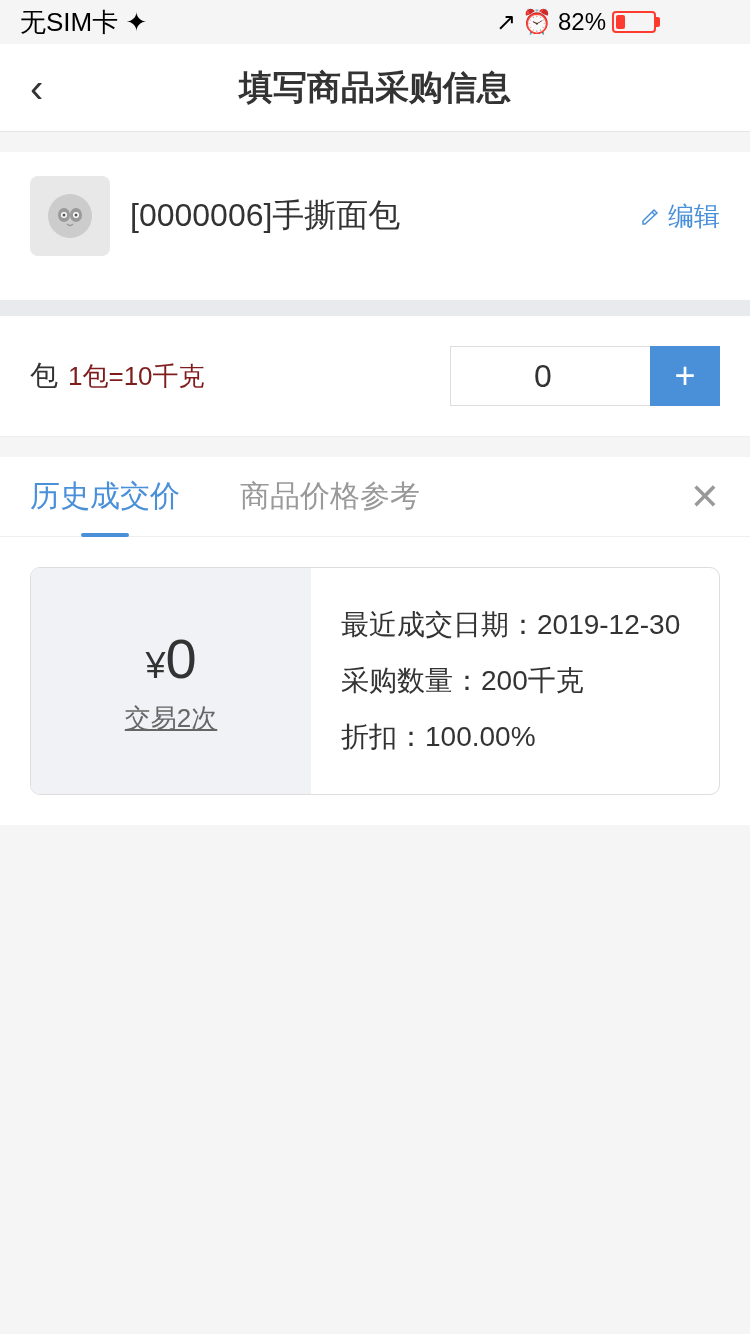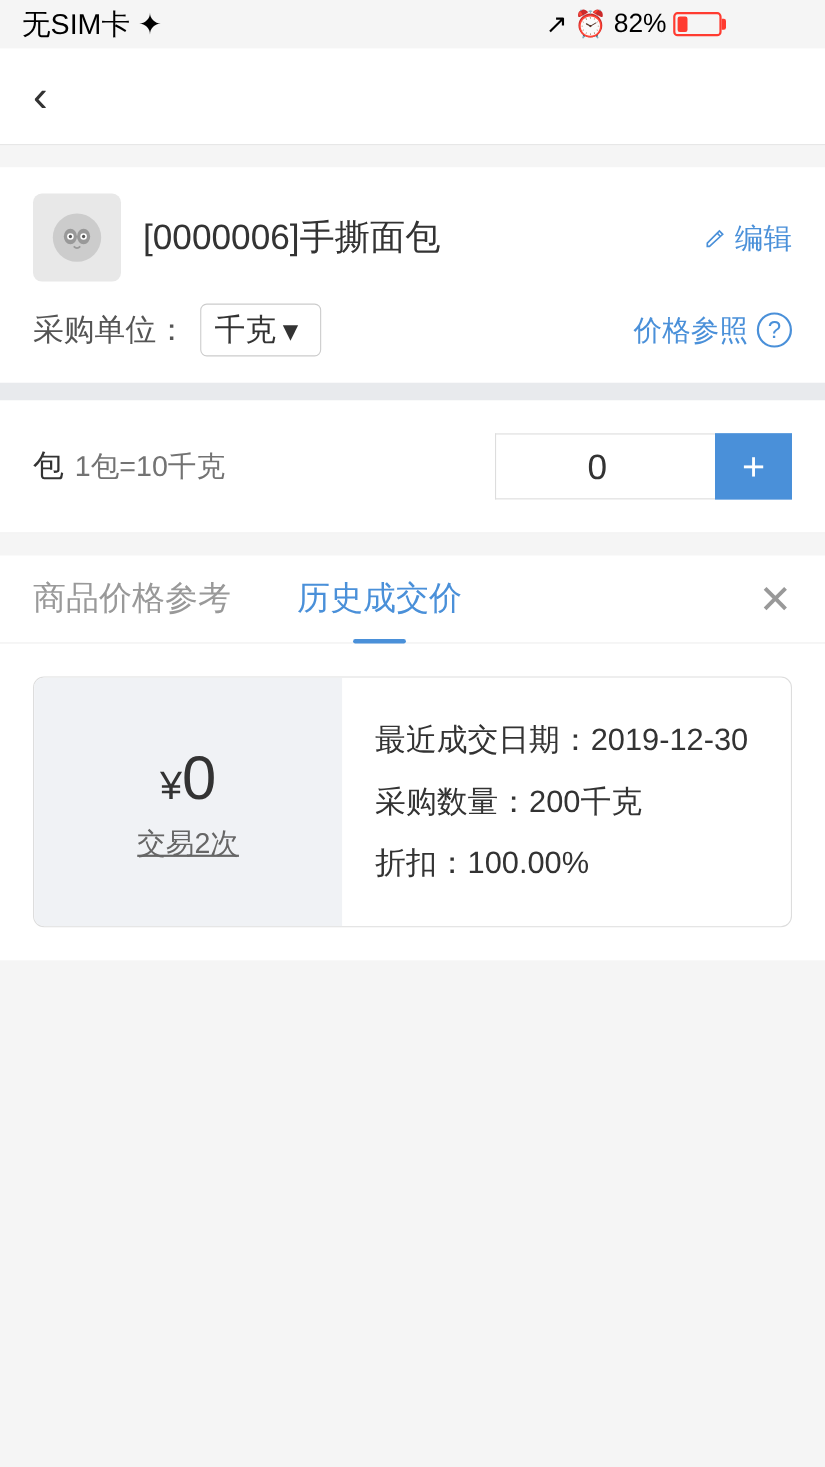--- a/index.html
+++ b/index.html
@@ -182,21 +182,21 @@
     }
     .quantity-label {
       font-size: 28px;
       color: #333;
       display: flex;
       align-items: center;
       gap: 10px;
     }
     .quantity-label span.unit {
       font-size: 26px;
-      color: #737373;
+      color: #7f1d1d;
     }
     .quantity-control {
       display: flex;
       align-items: center;
       gap: 0;
     }
     .qty-input {
       width: 200px;
       height: 60px;
       border: 1px solid #ddd;
@@ -330,20 +330,21 @@
     <span>⏰</span>
     <span>82%</span>
     <div class="battery">
       <div class="battery-fill"></div>
     </div>
   </div>
 </div>
 
 <div class="nav-bar">
   <span class="nav-back">‹</span>
+  <span class="nav-title">填写商品采购信息</span>
 </div>
 
 <div class="product-card">
   <div class="product-header">
     <div class="product-left">
       <div class="product-thumb">
 
         <svg width="50" height="50" viewBox="0 0 50 50" fill="none">
           <circle cx="25" cy="25" r="22" fill="#ccc"></circle>
           <ellipse cx="19" cy="24" rx="6" ry="7" fill="#999"></ellipse>
@@ -360,58 +361,43 @@
       </span>
     </div>
     <div class="product-edit">
       <svg width="22" height="22" viewBox="0 0 22 22" fill="none">
         <path d="M3 16L14 5l3 3L5 19H3v-3z" stroke="#4a90d9" stroke-width="1.5" fill="none"></path>
         <path d="M12 7l3 3" stroke="#4a90d9" stroke-width="1.5"></path>
       </svg>
       <span>编辑</span>
     </div>
   </div>
-  <div class="product-unit-row">
-    <div class="product-unit-left">
-      <span>采购单位：</span>
-      <div class="unit-select">
-        <span>千克</span>
-        <span>▾</span>
-      </div>
-    </div>
-    <div class="product-price-ref">
-      <span>价格参照</span>
-      <div class="price-ref-help">
-        <span>?</span>
-      </div>
-    </div>
-  </div>
 </div>
 
 <div class="divider-gray"></div>
 
 <div class="quantity-row">
   <div class="quantity-label">
     <span>包</span>
     <span class="unit">1包=10千克</span>
   </div>
   <div class="quantity-control">
     <input class="qty-input" type="number" value="0" style="">
     <div class="qty-plus">+</div>
   </div>
 </div>
 
 <div class="tab-area">
   <div class="tab-header">
     <div class="tab-items">
+      <div class="tab-item active">
+        <span>历史成交价</span>
+      </div>
       <div class="tab-item">
         <span>商品价格参考</span>
-      </div>
-      <div class="tab-item active">
-        <span>历史成交价</span>
       </div>
     </div>
     <div class="tab-close">✕</div>
   </div>
 
   <div class="tab-content">
     <div class="transaction-card">
       <div class="transaction-left">
         <div class="transaction-price">
           <span class="yen">¥</span><span>0</span>

